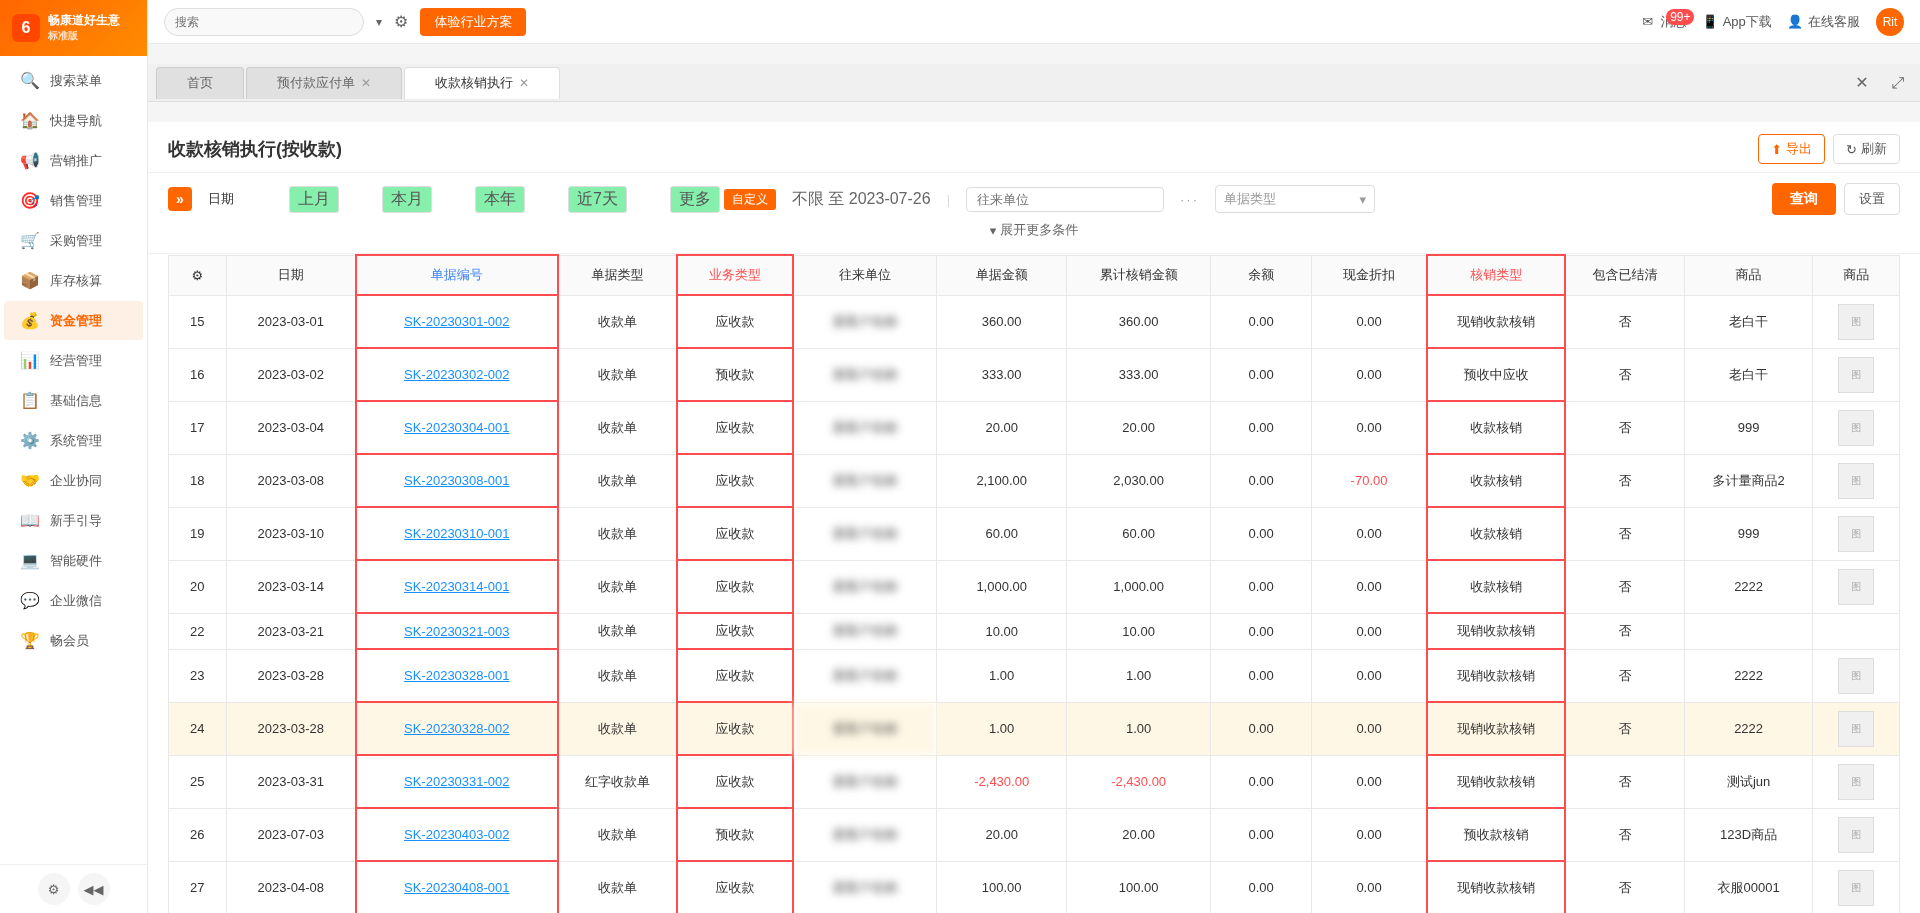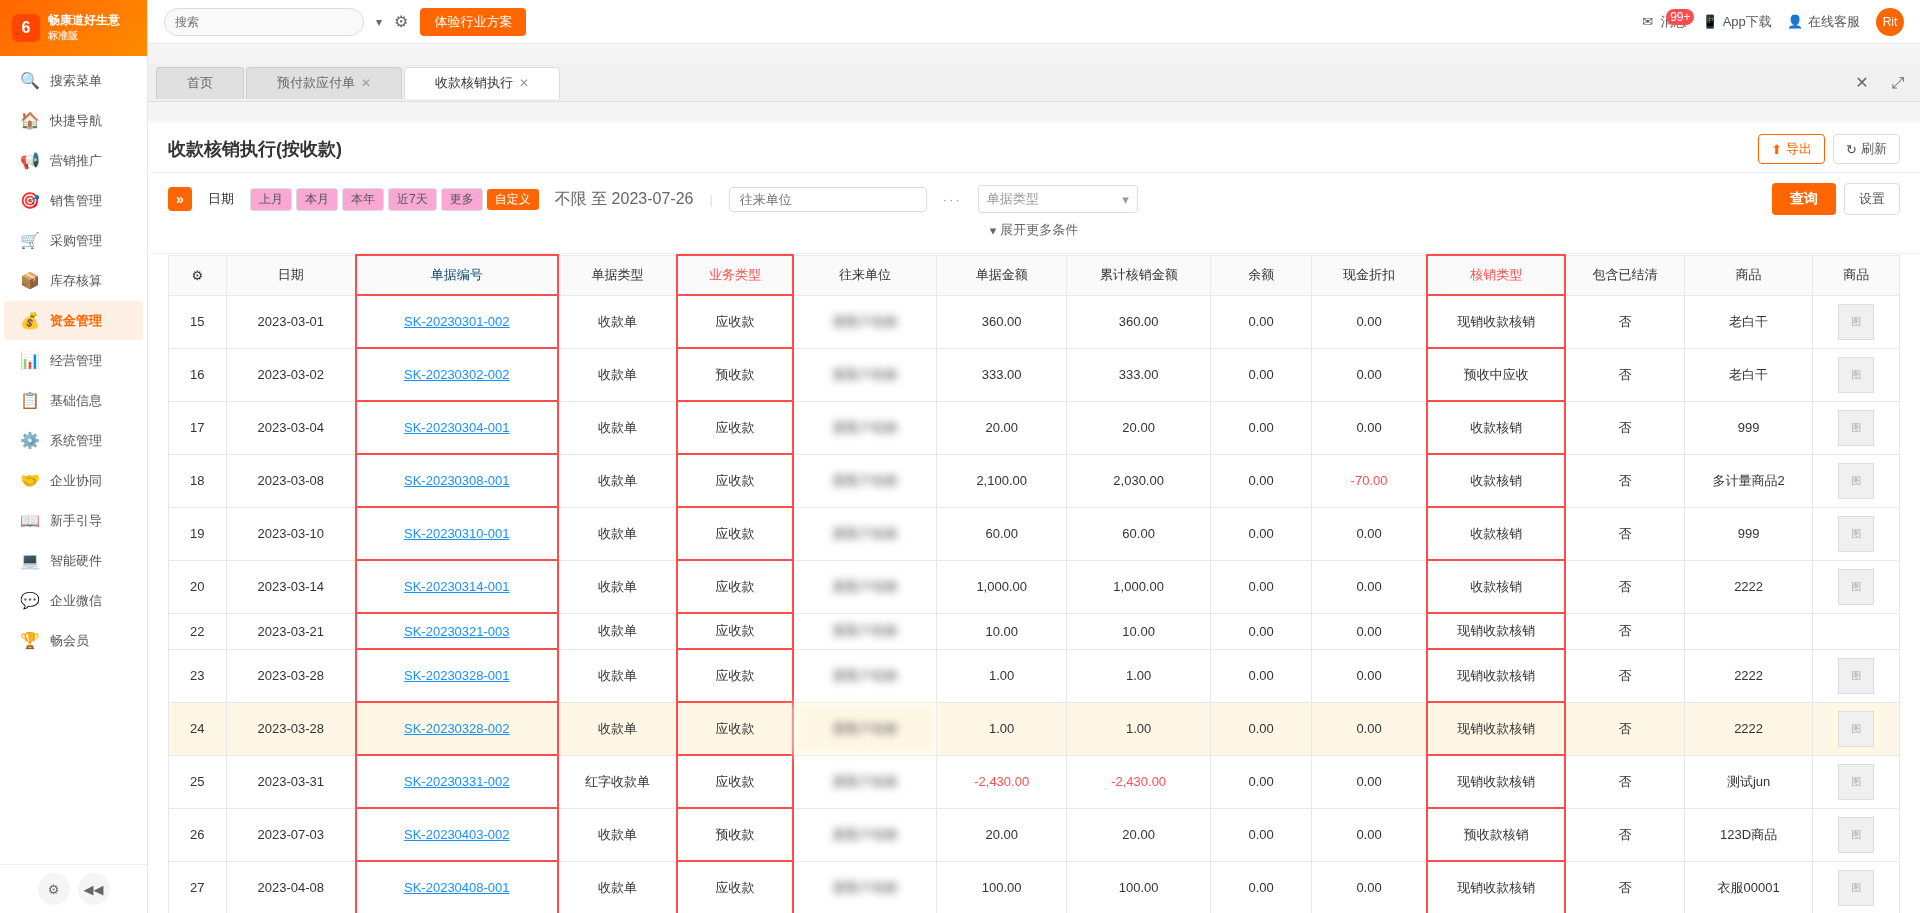--- a/index.html
+++ b/index.html
@@ -214,22 +214,23 @@
       cursor: pointer; font-size: 14px; font-weight: bold;
     }
     .filter-label { color: #333; white-space: nowrap; }
     .filter-date-btns { display: flex; gap: 4px; align-items: center; }
     .filter-date-btn {
       padding: 2px 8px;
       border: 1px solid #ddd;
       border-radius: 3px;
       cursor: pointer;
       color: #555;
-      font-size: 12px;
-      background: #f9a8d4;
+      font-size: 16px;
+      background: #86efac;
+      margin-left: 39px;
     }
     .filter-date-custom {
       padding: 2px 8px;
       background: #ff6600;
       color: #fff;
       border-radius: 3px;
       cursor: pointer;
       font-size: 12px;
     }
     .filter-date-range { color: #666; font-size: 16px; }
@@ -506,21 +507,21 @@
         </div>
       </div>
 
       <div class="table-area">
         <div class="table-scroll">
           <table>
             <thead>
               <tr id="table-header-row">
                   <th style="width: 40px;">⚙</th>
                   <th style="width: 90px;">日期</th>
-                  <th style="border: 2px solid rgb(255, 77, 79); color: #0c4a6e; width: 140px; text-align: center;">单据编号</th>
+                  <th style="border: 2px solid rgb(255, 77, 79); color: #3b82f6; width: 140px; text-align: center;">单据编号</th>
                   <th style="width: 80px;">单据类型</th>
                   <th style="border: 2px solid rgb(255, 77, 79); color: rgb(255, 77, 79); width: 80px;">业务类型</th>
                   <th style="width: 100px;">往来单位</th>
                   <th style="width: 90px;">单据金额</th>
                   <th style="width: 100px;">累计核销金额</th>
                   <th style="width: 70px;">余额</th>
                   <th style="width: 80px;">现金折扣</th>
                   <th style="border: 2px solid rgb(255, 77, 79); color: rgb(255, 77, 79); width: 90px;">核销类型</th>
                   <th style="width: 80px;">包含已结清</th>
                   <th style="width: 80px;">商品</th>

